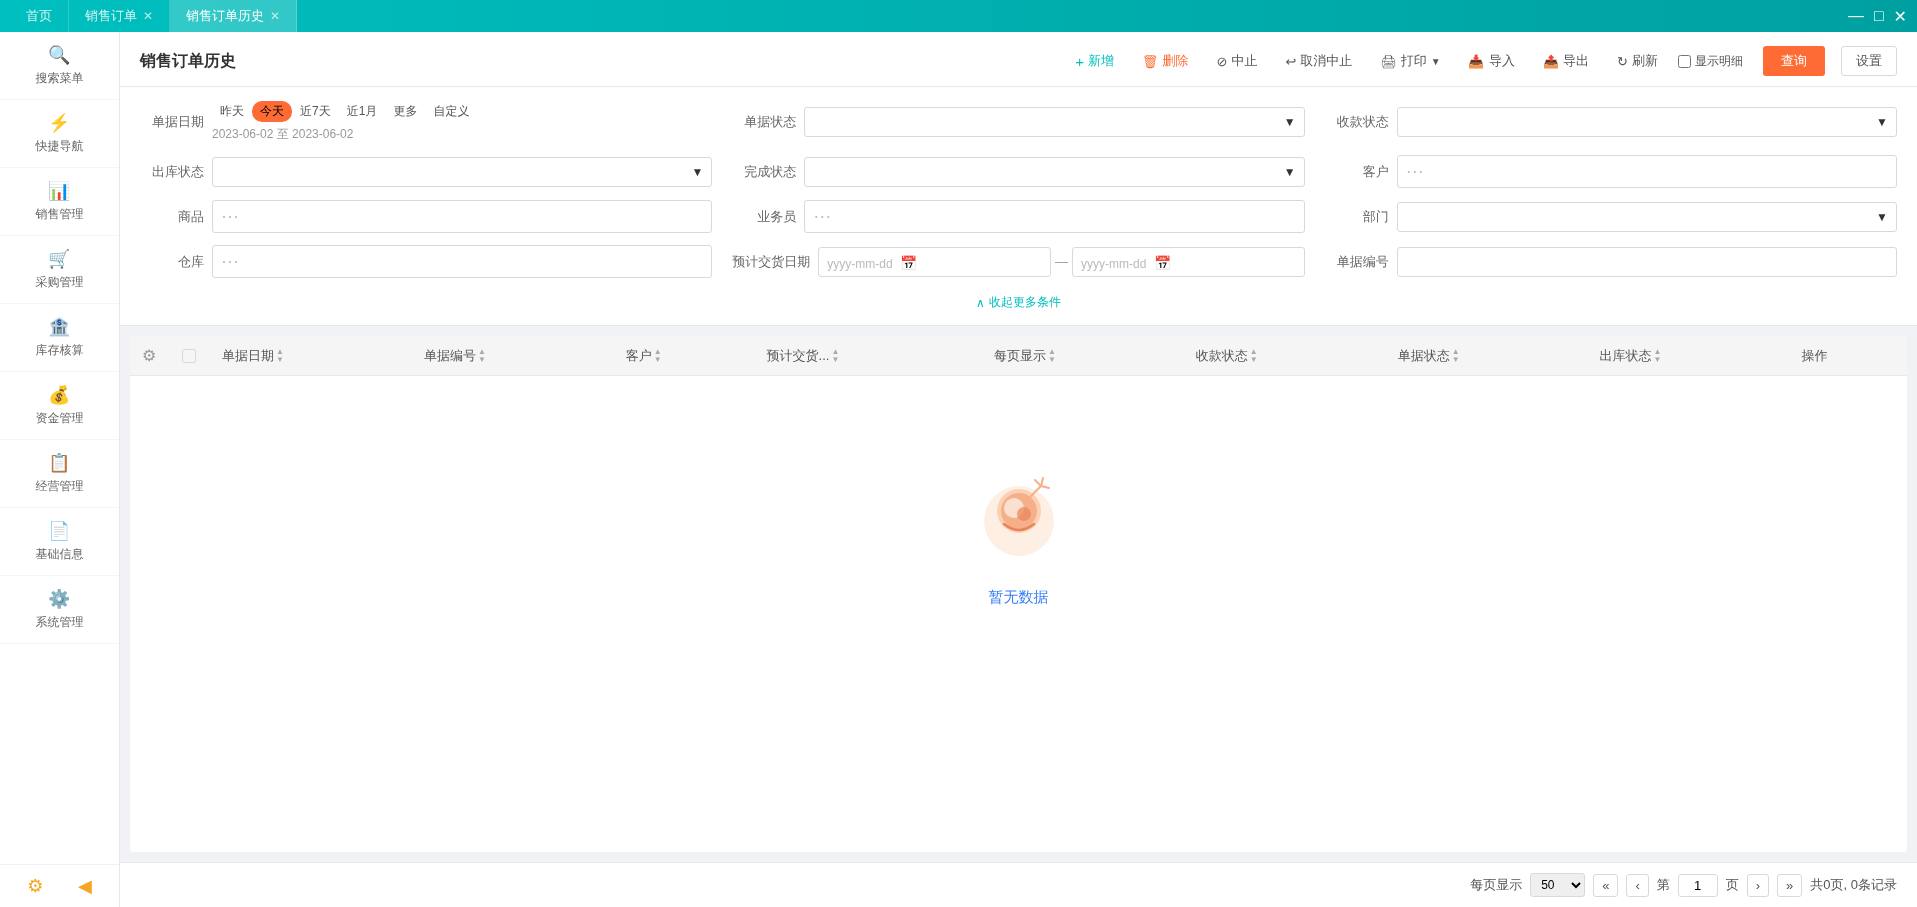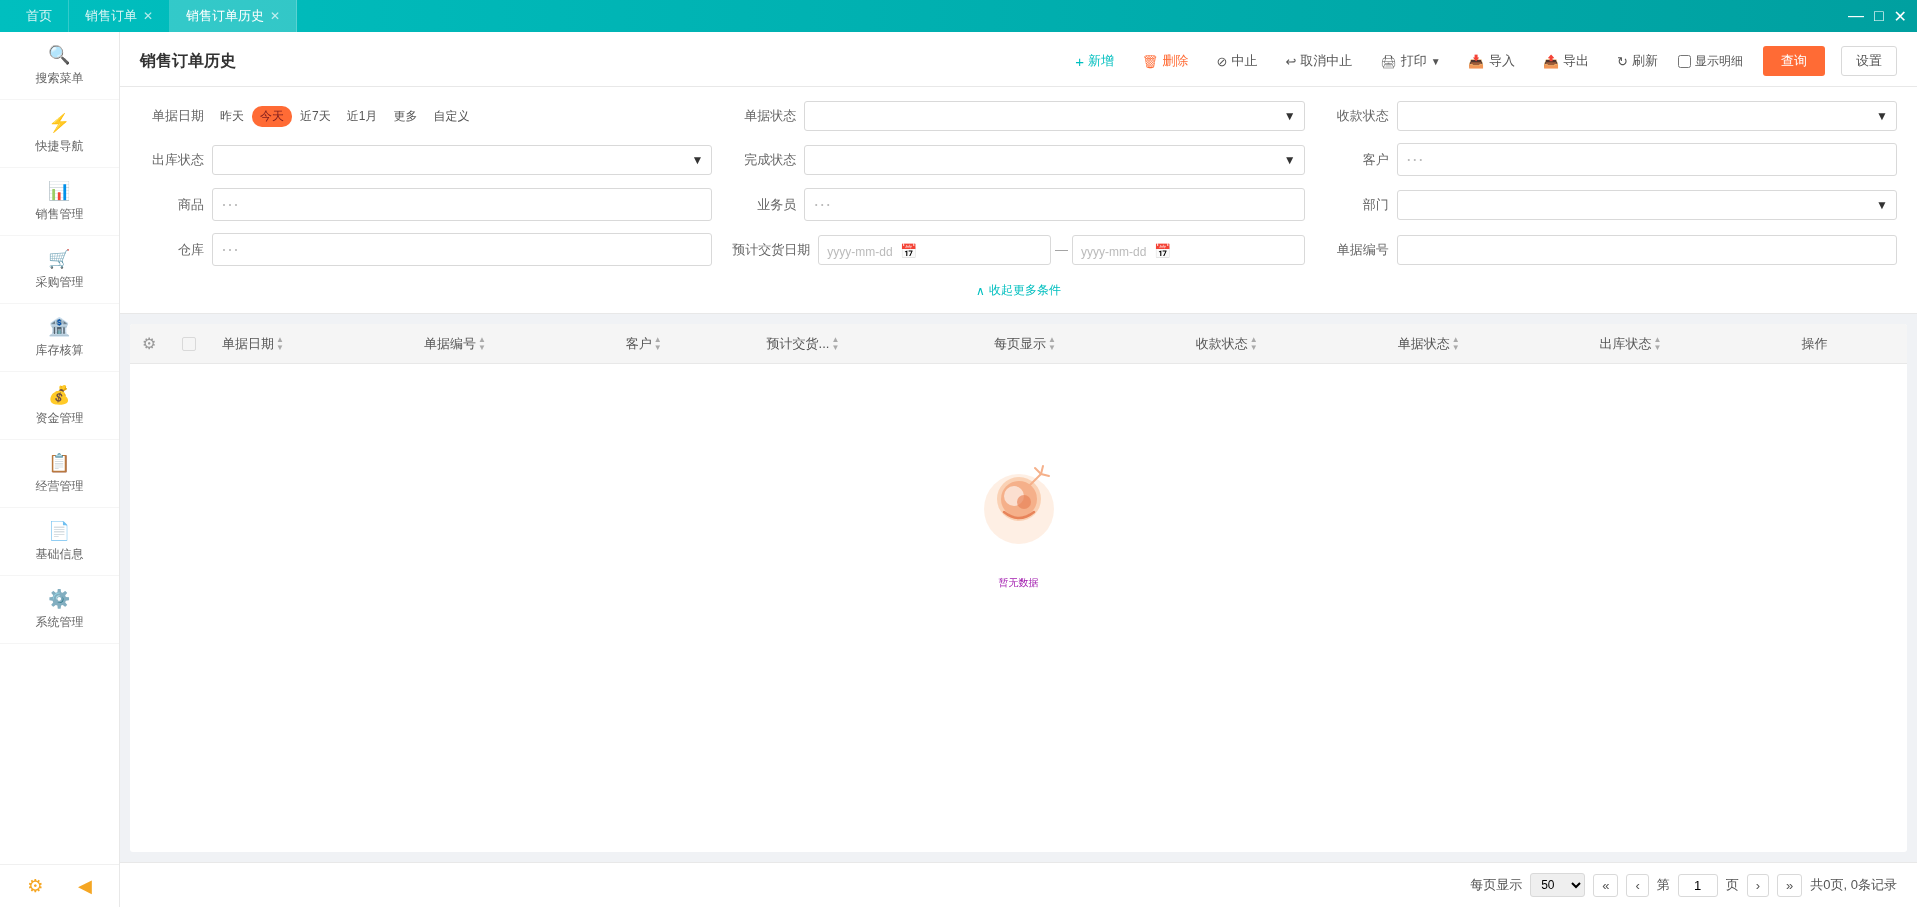--- a/index.html
+++ b/index.html
@@ -44,33 +44,33 @@
     .filter-select { flex: 1; border: 1px solid #d9d9d9; border-radius: 3px; padding: 5px 8px; font-size: 12px; display: flex; align-items: center; justify-content: space-between; cursor: pointer; background: white; min-height: 30px; }
     .filter-input { flex: 1; border: 1px solid #d9d9d9; border-radius: 3px; padding: 5px 8px; font-size: 12px; background: white; min-height: 30px; color: #999; display: flex; align-items: center; }
     .date-input { border: 1px solid #d9d9d9; border-radius: 3px; padding: 5px 8px; font-size: 12px; background: white; min-height: 30px; color: #999; display: flex; align-items: flex-end; gap: 4px; flex: 1; }
     .date-icon { color: #f5a623; font-size: 14px; }
     .date-separator { color: #999; }
     .collapse-btn { display: flex; align-items: center; justify-content: center; gap: 4px; color: #00bfbf; font-size: 12px; cursor: pointer; margin-top: 4px; }
 
     
     .date-filter-row { display: flex; align-items: center; gap: 0; }
     .date-tag { padding: 2px 8px; border-radius: 10px; font-size: 12px; cursor: pointer; color: #555; }
-    .date-tag.active { background: #ff6b35; color: #7f1d1d; border-radius: 10px; }
+    .date-tag.active { background: #ff6b35; color: #000000; border-radius: 10px; }
     .date-range-text { font-size: 12px; color: #999; margin-top: 2px; }
 
     
     .table-container { flex: 1; background: white; margin: 10px; border-radius: 3px; overflow: auto; }
     .data-table { width: 100%; border-collapse: collapse; }
     .data-table th { background: #f5f5f5; padding: 10px 12px; text-align: left; font-size: 13px; color: #555; font-weight: normal; border-bottom: 1px solid #e8e8e8; white-space: nowrap; }
     .th-sort { display: flex; align-items: center; gap: 2px; cursor: pointer; }
     .th-sort-icons { display: flex; flex-direction: column; font-size: 8px; color: #aaa; line-height: 1; }
 
     
     .empty-state { display: flex; flex-direction: column; align-items: center; justify-content: center; padding: 80px 0; }
-    .empty-text { color: #a21caf; font-size: 10px; }
+    .empty-text { color: #3b82f6; font-size: 15px; }
 
     
     .pagination { display: flex; align-items: center; justify-content: flex-end; padding: 10px 20px; background: white; border-top: 1px solid #e8e8e8; gap: 8px; font-size: 13px; color: #555; }
     .page-size-select { border: 1px solid #d9d9d9; border-radius: 3px; padding: 3px 6px; font-size: 12px; }
     .page-btn { padding: 3px 8px; border: 1px solid #d9d9d9; border-radius: 3px; cursor: pointer; background: white; font-size: 13px; color: #555; }
     .page-input { border: 1px solid #d9d9d9; border-radius: 3px; padding: 3px 6px; width: 40px; text-align: center; font-size: 13px; }
 
     
     .table-wrapper { overflow: auto; }
     .settings-icon { color: #999; font-size: 16px; cursor: pointer; }
@@ -204,20 +204,21 @@
           <span class="filter-label">单据日期</span>
           <div style="display:flex;flex-direction:column;gap:2px;flex:1;">
             <div class="date-filter-row">
               <span class="date-tag">昨天</span>
               <span class="date-tag active">今天</span>
               <span class="date-tag">近7天</span>
               <span class="date-tag">近1月</span>
               <span class="date-tag">更多</span>
               <span class="date-tag">自定义</span>
             </div>
+            <div class="date-range-text">2023-06-02 至 2023-06-02</div>
           </div>
         </div>
         <div class="filter-item" style="margin-left:20px;">
           <span class="filter-label">单据状态</span>
           <div class="filter-select" style="min-width:160px;">
             <span></span>
             <span>▼</span>
           </div>
         </div>
         <div class="filter-item" style="margin-left:20px;">

